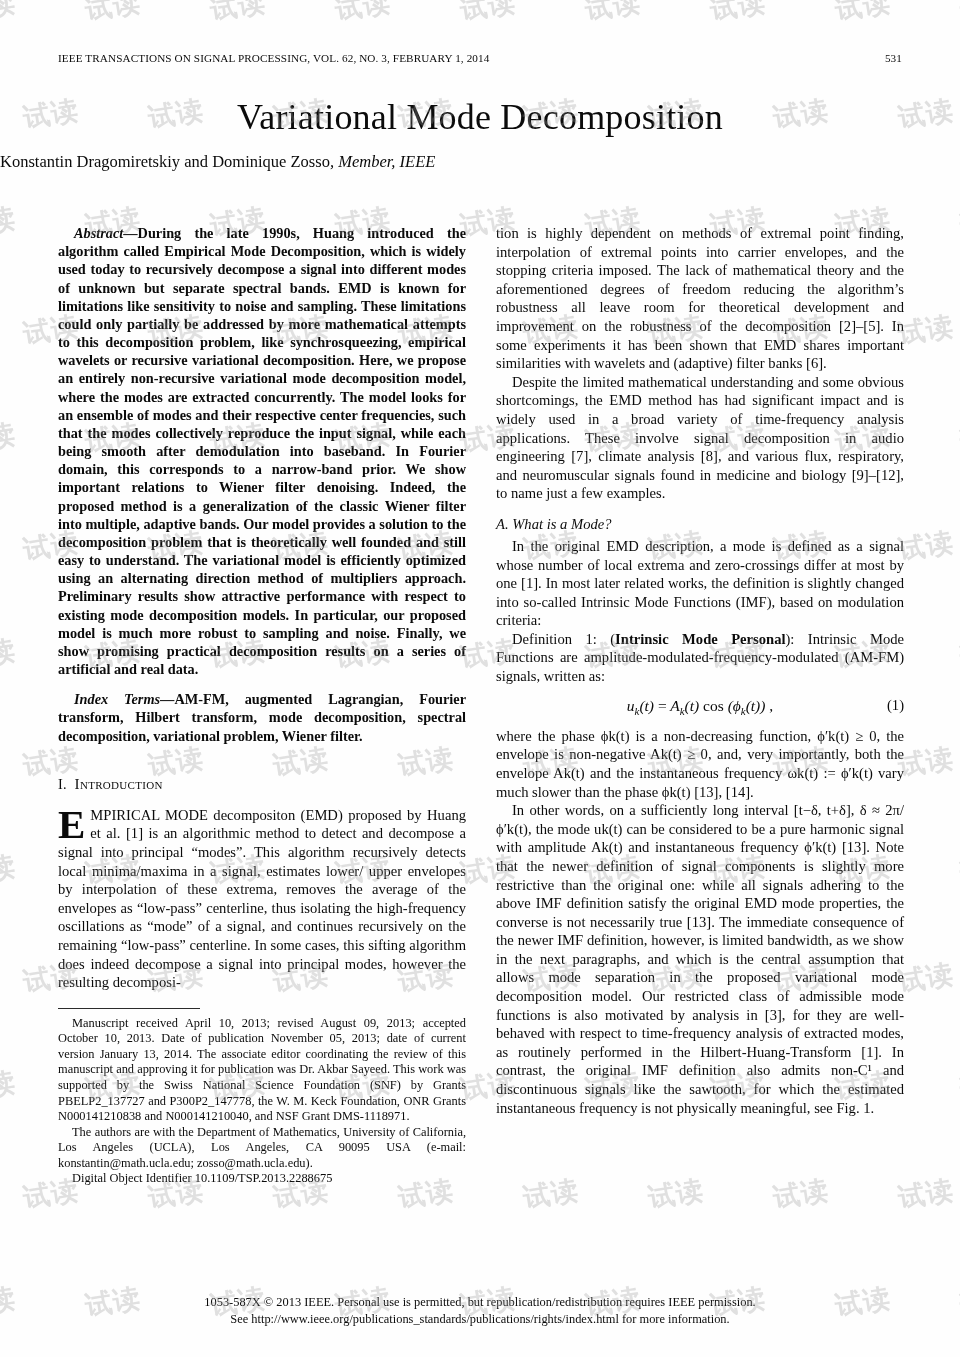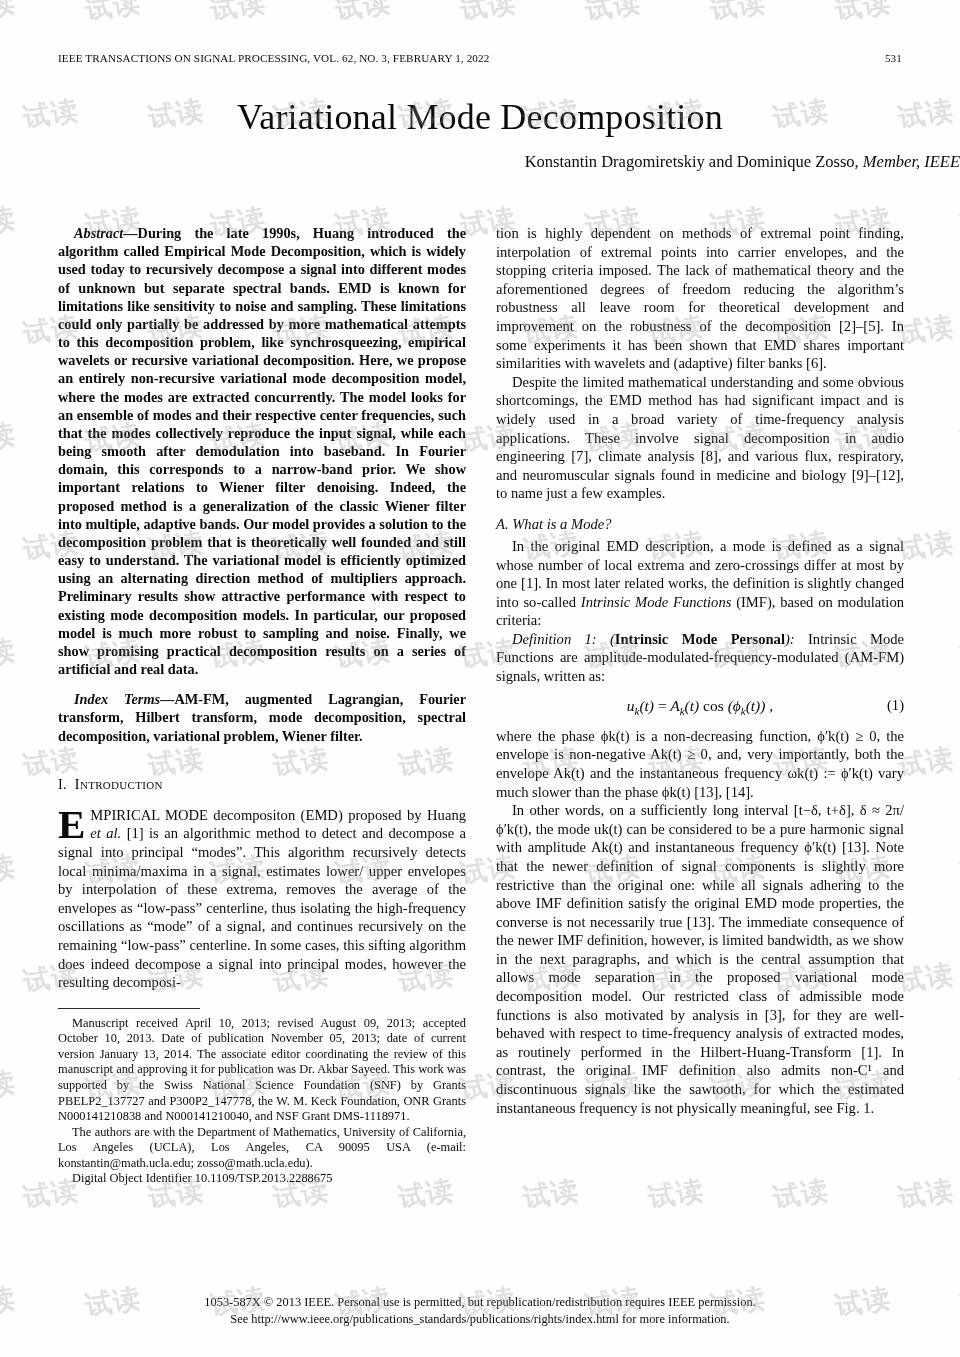--- a/index.html
+++ b/index.html
@@ -66,21 +66,21 @@
     text-align: center;
     font-size: 36px;
     font-weight: 400;
     letter-spacing: 0.2px;
   }
   .doc-authors {
     position: absolute;
     top: 152px;
     left: 0;
     width: 100%;
-    text-align: right;
+    text-align: left;
     font-size: 16.5px;
   }
   .doc-authors .memb { font-style: italic; }
 
   .columns {
     position: absolute;
     top: 224px;
     left: 58px;
     width: 846px;
     display: flex;
@@ -181,31 +181,31 @@
 
   .page-footer {
     position: absolute;
     bottom: 30px;
     left: 0;
     width: 100%;
     text-align: center;
     font-size: 12.4px;
     line-height: 1.32;
   }
-  .math-i { font-style: italic; }
+  .math-i { }
 </style>
 </head>
 <body>
 
 <div class="page">
 
   <div class="content">
 
     <div class="running-head">
-      <span class="rh-left">IEEE TRANSACTIONS ON SIGNAL PROCESSING, VOL. 62, NO. 3, FEBRUARY 1, 2022</span>
+      <span class="rh-left">IEEE TRANSACTIONS ON SIGNAL PROCESSING, VOL. 62, NO. 3, FEBRUARY 1, 2014</span>
       <span class="rh-page">531</span>
     </div>
 
     <div class="doc-title">Variational Mode Decomposition</div>
     <div class="doc-authors">
       <span>Konstantin Dragomiretskiy and  Dominique Zosso</span><span class="memb">, Member, IEEE</span>
     </div>
 
     <div class="columns">
 

